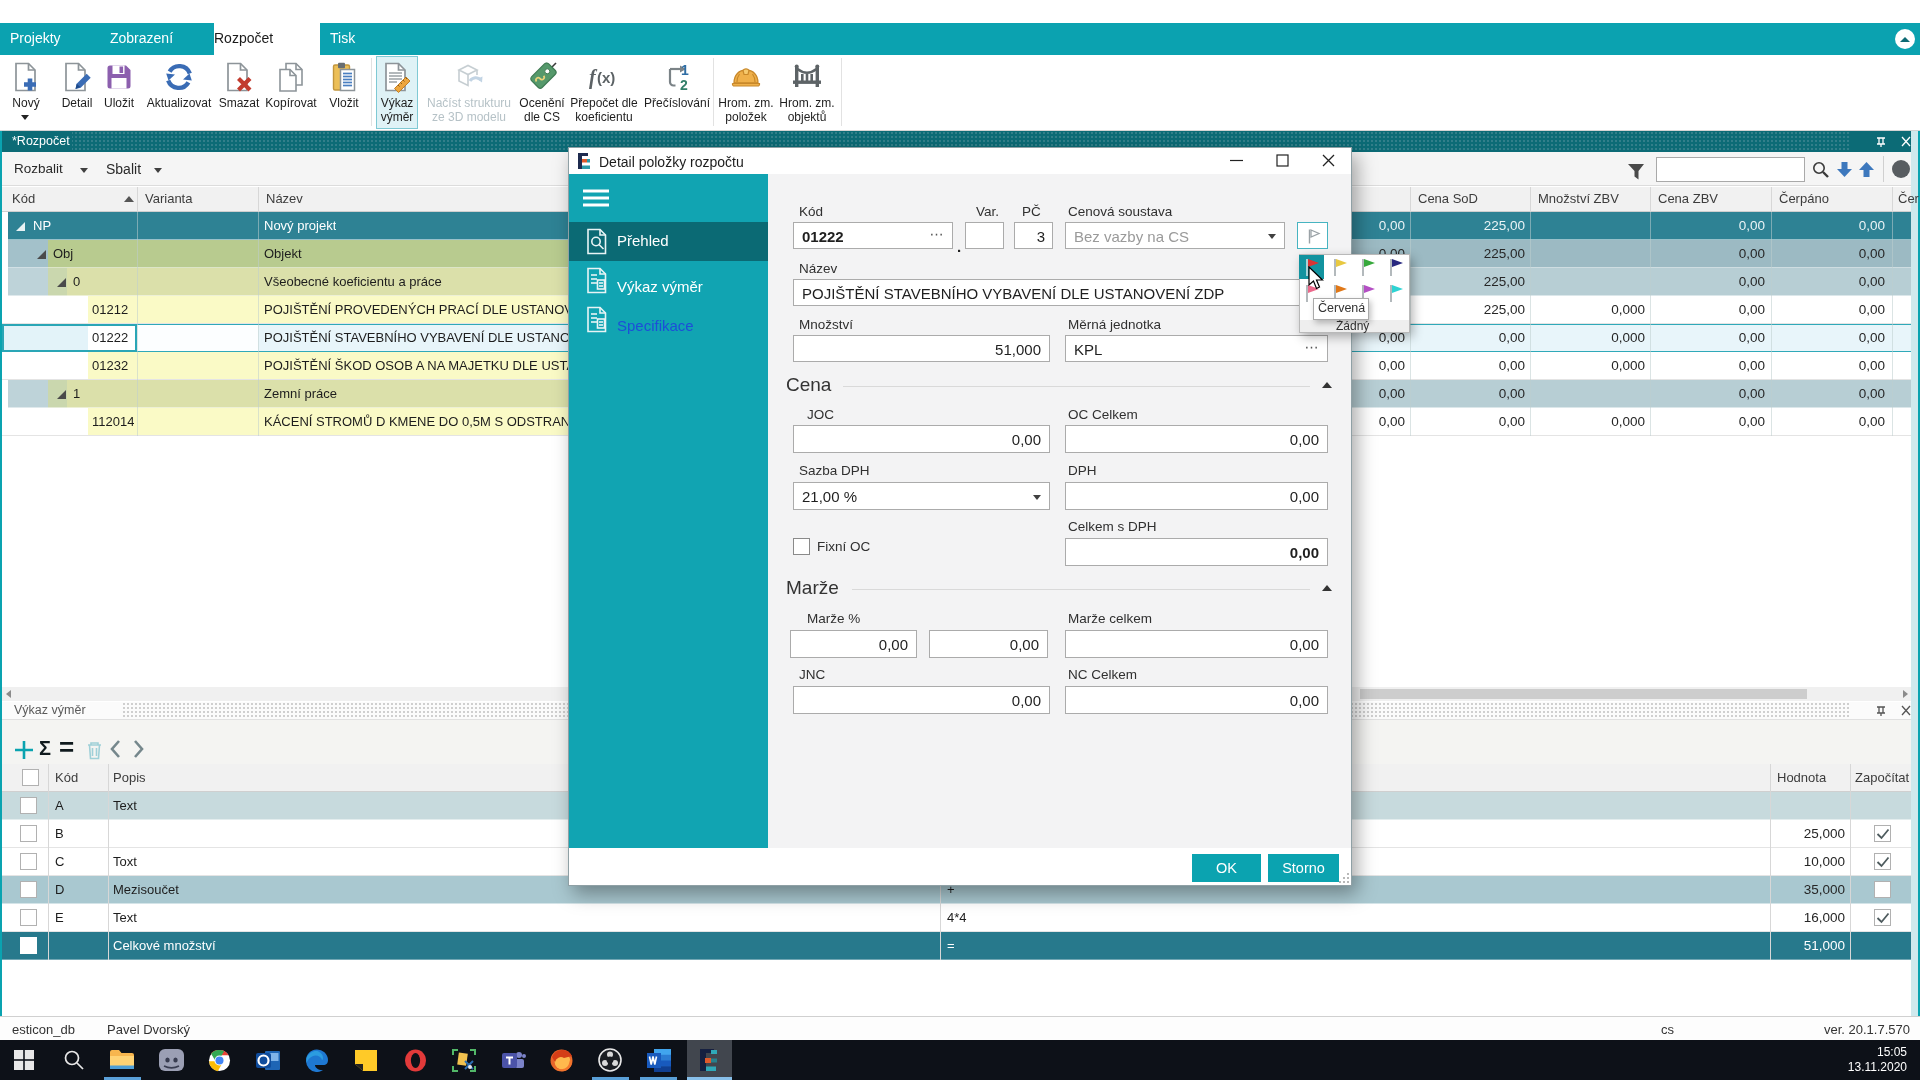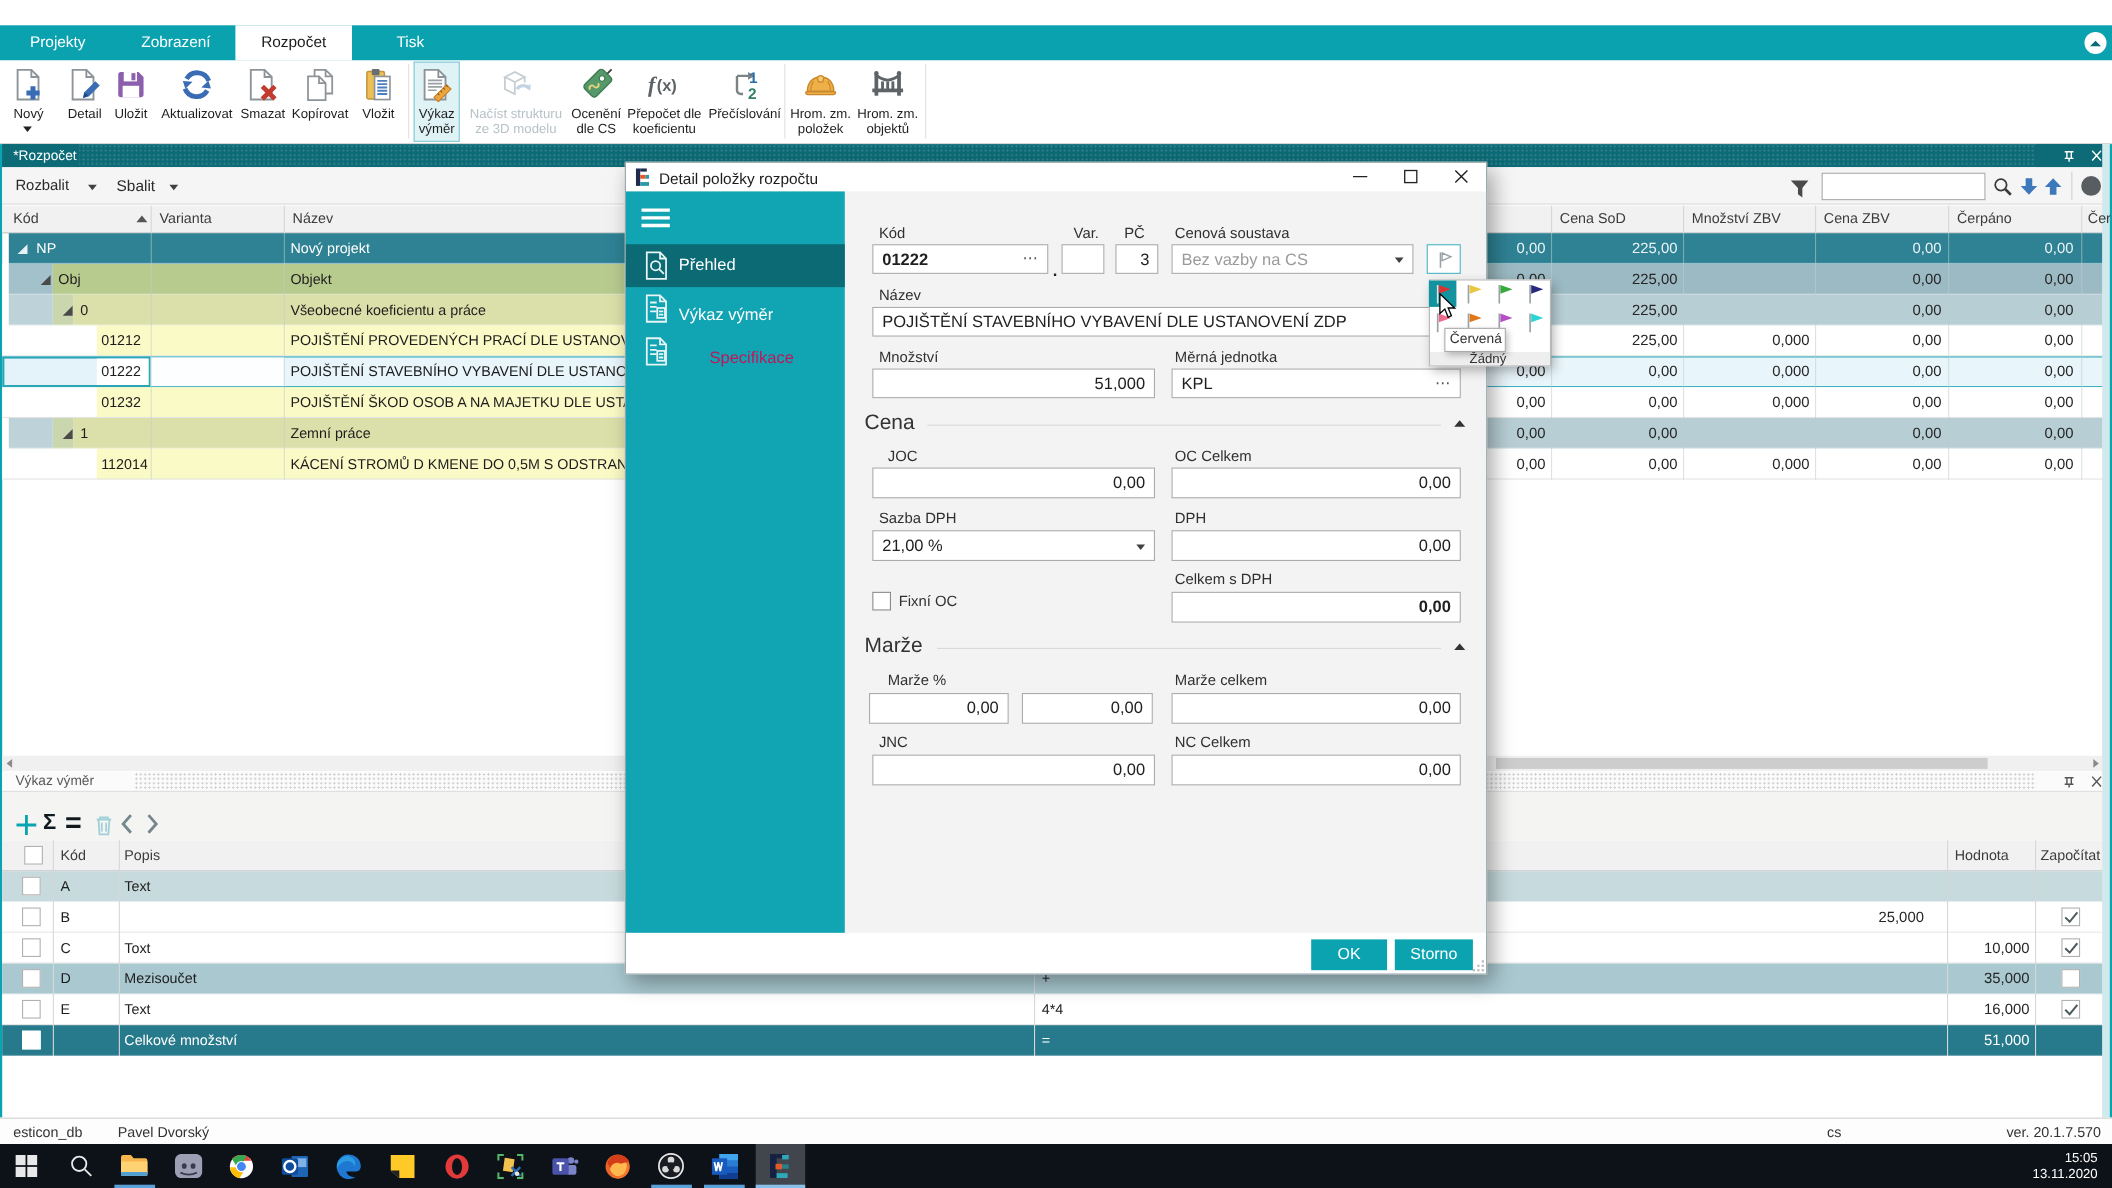--- a/index.html
+++ b/index.html
@@ -3,21 +3,21 @@
 <style>
 *{margin:0;padding:0;box-sizing:border-box;}
 html,body{width:1920px;height:1080px;overflow:hidden;font-family:"Liberation Sans",sans-serif;background:#fff;}
 .abs{position:absolute;}
 #app{position:relative;width:1920px;height:1080px;}
 
 #titlebar{position:absolute;left:0;top:0;width:1920px;height:23px;background:#fff;}
 #titlebar .title{position:absolute;left:25px;top:3px;font-size:14px;color:#444;}
 
 #tabbar{position:absolute;left:0;top:23px;width:1920px;height:32px;background:#0ba2b0;}
-.tab{position:absolute;top:0;height:32px;line-height:31px;text-align:center;color:#fff;font-size:14px;}
+.tab{position:absolute;top:0;height:32px;line-height:31px;text-align:left;color:#fff;font-size:14px;}
 .tab.active{background:#fff;color:#1a1a1a;}
 
 #ribbon{position:absolute;left:0;top:55px;width:1920px;height:76px;background:#fff;border-bottom:1px solid #d4d4d4;}
 .rbtn{position:absolute;top:2px;height:71px;text-align:center;}
 .rbtn .ic{position:absolute;left:50%;transform:translateX(-50%);top:4px;width:32px;height:32px;}
 .rbtn .lb{position:absolute;top:40px;width:100%;font-size:12px;color:#1e1e1e;line-height:13.5px;}
 .rbtn.dis .lb{color:#b6c2c7;}
 .rsep{position:absolute;top:3px;height:68px;width:1px;background:#e2e2e2;}
 
 .phead-dots{background-image:radial-gradient(#327f8a 0.9px,transparent 1.1px);background-size:4px 4px;}
@@ -450,21 +450,21 @@
   <div class="rw" style="top:792px;background:#c7dadd;">
    <div class="cb" style="left:18px;top:5px;"></div>
    <div class="celltxt" style="left:53px;top:6px;">A</div>
    <div class="celltxt" style="left:111px;top:6px;">Text</div>
    <div class="abs" style="left:0;top:27px;width:1909px;height:1px;background:rgba(255,255,255,0.5);"></div>
   </div>
 
   <div class="rw" style="top:820px;background:#fff;">
    <div class="cb" style="left:18px;top:5px;"></div>
    <div class="celltxt" style="left:53px;top:6px;">B</div>
-   <div class="cellnum" style="left:1672px;top:6px;width:75px;">25,000</div>
+   <div class="cellnum" style="left:1768px;top:6px;width:75px;">25,000</div>
    <div class="cb" style="left:1872px;top:5px;">
             <svg width="14" height="12" viewBox="0 0 14 12">
               <path d="M1.5 6 L5.5 10 L12.5 1.5" stroke="#4e5b5e" stroke-width="1.8" fill="none"></path>
             </svg>
           </div>
    <div class="abs" style="left:0;top:27px;width:1909px;height:1px;background:#e4e4e4;"></div>
   </div>
 
   <div class="rw" style="top:848px;background:#fff;">
    <div class="cb" style="left:18px;top:5px;"></div>
@@ -702,21 +702,21 @@
           <path d="M4 1.5 H16 L21.5 7 V25.5 H4 Z"></path>
           <path d="M16 1.5 V7 H21.5"></path>
           <line x1="7" y1="8" x2="13" y2="8"></line>
           <line x1="7" y1="12" x2="13" y2="12"></line>
           <line x1="7" y1="16" x2="13" y2="16"></line>
           <rect x="13.5" y="13" width="7" height="9"></rect>
           <line x1="15" y1="16" x2="19" y2="16"></line>
           <line x1="15" y1="19" x2="19" y2="19"></line>
         </g>
       </svg>
- <div class="abs" style="left:617px;top:317px;font-size:15px;color:#be185d;margin-left:28px;">Specifikace</div>
+ <div class="abs" style="left:617px;top:317px;font-size:15px;color:#1d4ed8;">Specifikace</div>
 
  <div class="lbl" style="left:799px;top:204px;">Kód</div>
  <div class="inp" style="left:793px;top:222px;width:160px;height:27px;">
         <div class="v" style="left:8px;font-weight:bold;">01222</div>
         <div class="dots3" style="right:7px;">⋯</div>
       </div>
  <div class="abs" style="left:957px;top:238px;font-size:15px;color:#222;font-weight:bold;">.</div>
  <div class="lbl" style="left:976px;top:204px;">Var.</div>
  <div class="inp" style="left:965px;top:222px;width:39px;height:27px;"></div>
  <div class="lbl" style="left:1022px;top:204px;">PČ</div>

